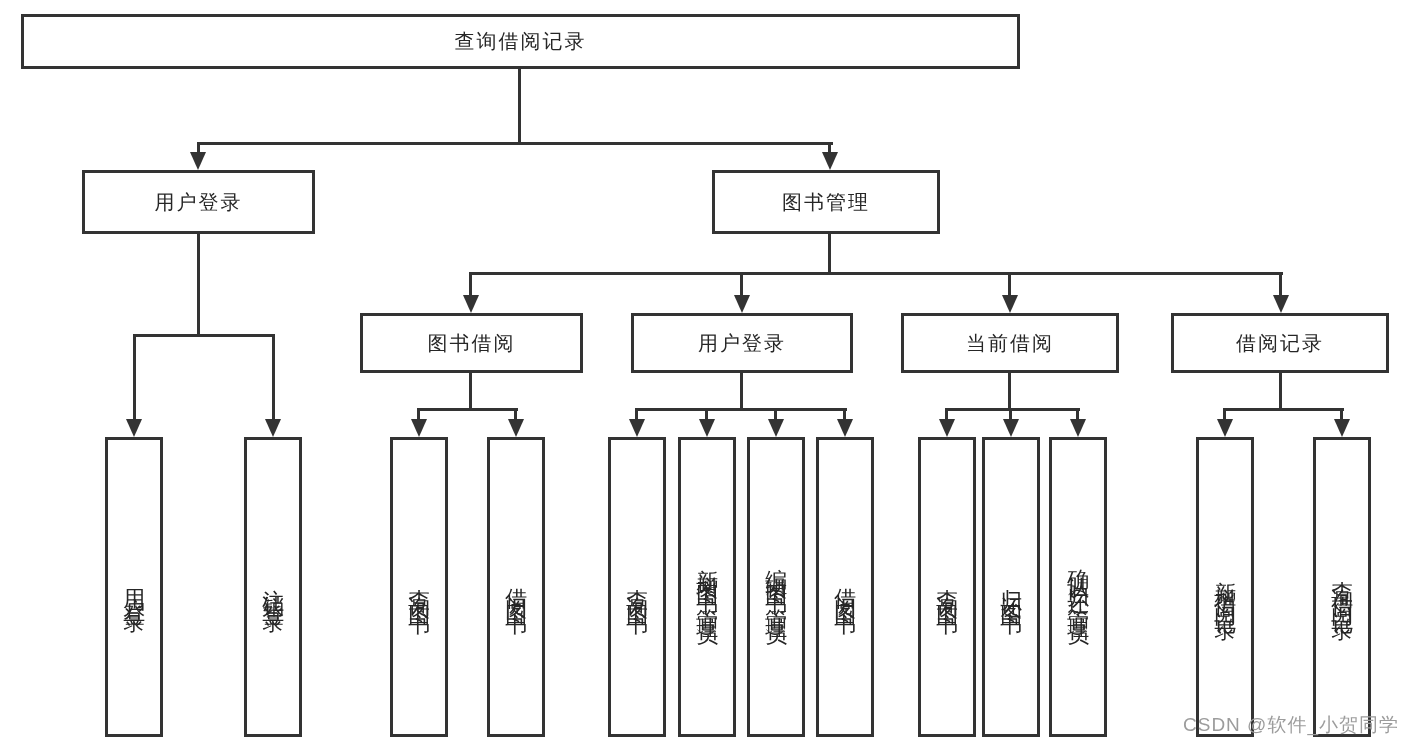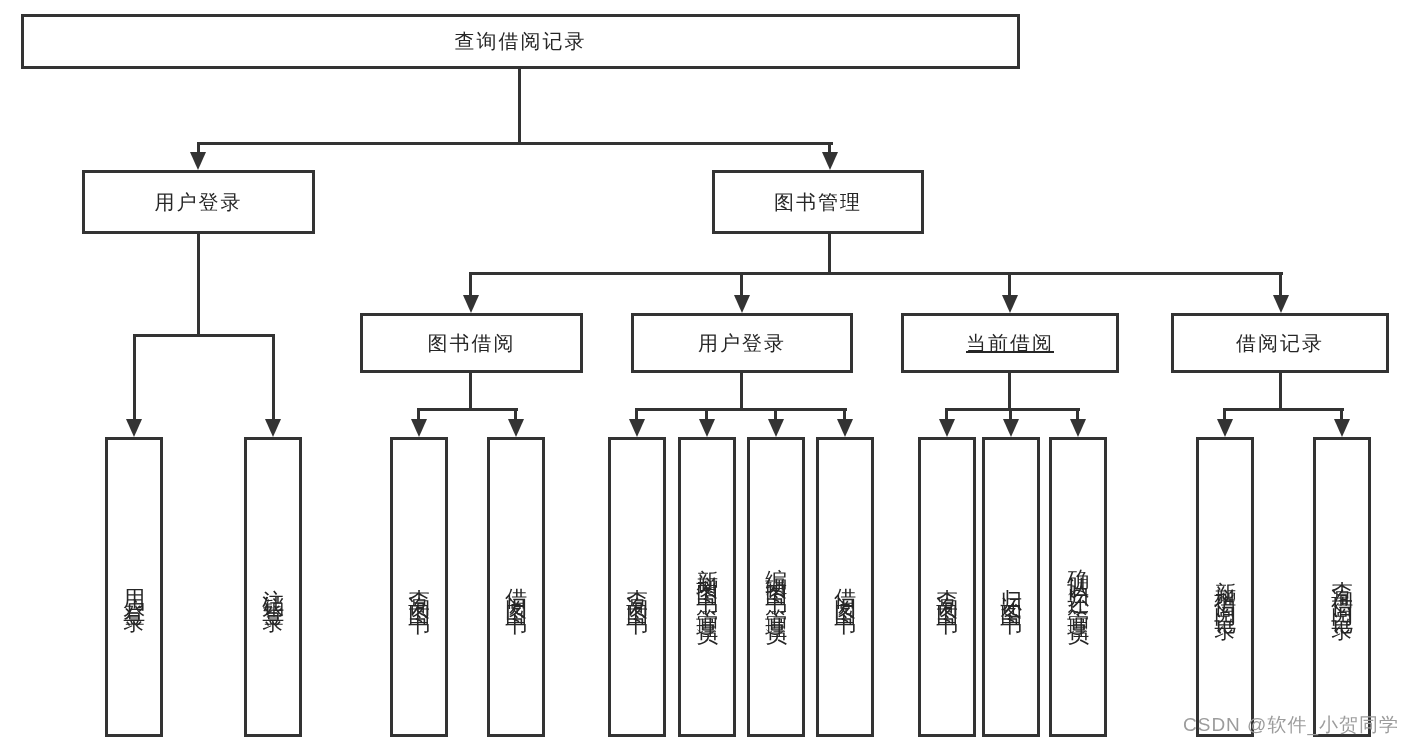--- a/index.html
+++ b/index.html
@@ -56,21 +56,21 @@
   <div class="v" style="left:518px;top:67px;height:77px;"></div>
   <div class="h" style="left:197px;top:142px;width:636px;"></div>
   <div class="v" style="left:197px;top:142px;height:11px;"></div>
   <div class="a" style="left:190px;top:152px;"></div>
   <div class="v" style="left:828px;top:142px;height:11px;"></div>
   <div class="a" style="left:822px;top:152px;"></div>
 
   <div class="box" style="left:82px;top:170px;width:233px;height:64px;">
     <span class="hlabel">用户登录</span>
   </div>
-  <div class="box" style="left:712px;top:170px;width:212px;height:64px;">
+  <div class="box" style="left:712px;top:170px;width:228px;height:64px;">
     <span class="hlabel">图书管理</span>
   </div>
 
   <div class="v" style="left:197px;top:233px;height:103px;"></div>
   <div class="h" style="left:133px;top:334px;width:142px;"></div>
   <div class="v" style="left:133px;top:334px;height:85px;"></div>
   <div class="a" style="left:126px;top:419px;"></div>
   <div class="v" style="left:272px;top:334px;height:85px;"></div>
   <div class="a" style="left:265px;top:419px;"></div>
 
@@ -84,21 +84,21 @@
   <div class="a" style="left:1002px;top:295px;"></div>
   <div class="v" style="left:1279px;top:272px;height:23px;"></div>
   <div class="a" style="left:1273px;top:295px;"></div>
 
   <div class="box" style="left:360px;top:313px;width:223px;height:60px;">
     <span class="hlabel">图书借阅</span>
   </div>
   <div class="box" style="left:631px;top:313px;width:222px;height:60px;">
     <span class="hlabel">用户登录</span>
   </div>
-  <div class="box" style="left:901px;top:313px;width:218px;height:60px;text-decoration:underline;">
+  <div class="box" style="left:901px;top:313px;width:218px;height:60px;">
     <span class="hlabel">当前借阅</span>
   </div>
   <div class="box" style="left:1171px;top:313px;width:218px;height:60px;">
     <span class="hlabel">借阅记录</span>
   </div>
 
   <div class="v" style="left:469px;top:373px;height:38px;"></div>
   <div class="h" style="left:417px;top:408px;width:101px;"></div>
   <div class="v" style="left:417px;top:408px;height:13px;"></div>
   <div class="a" style="left:411px;top:419px;"></div>

